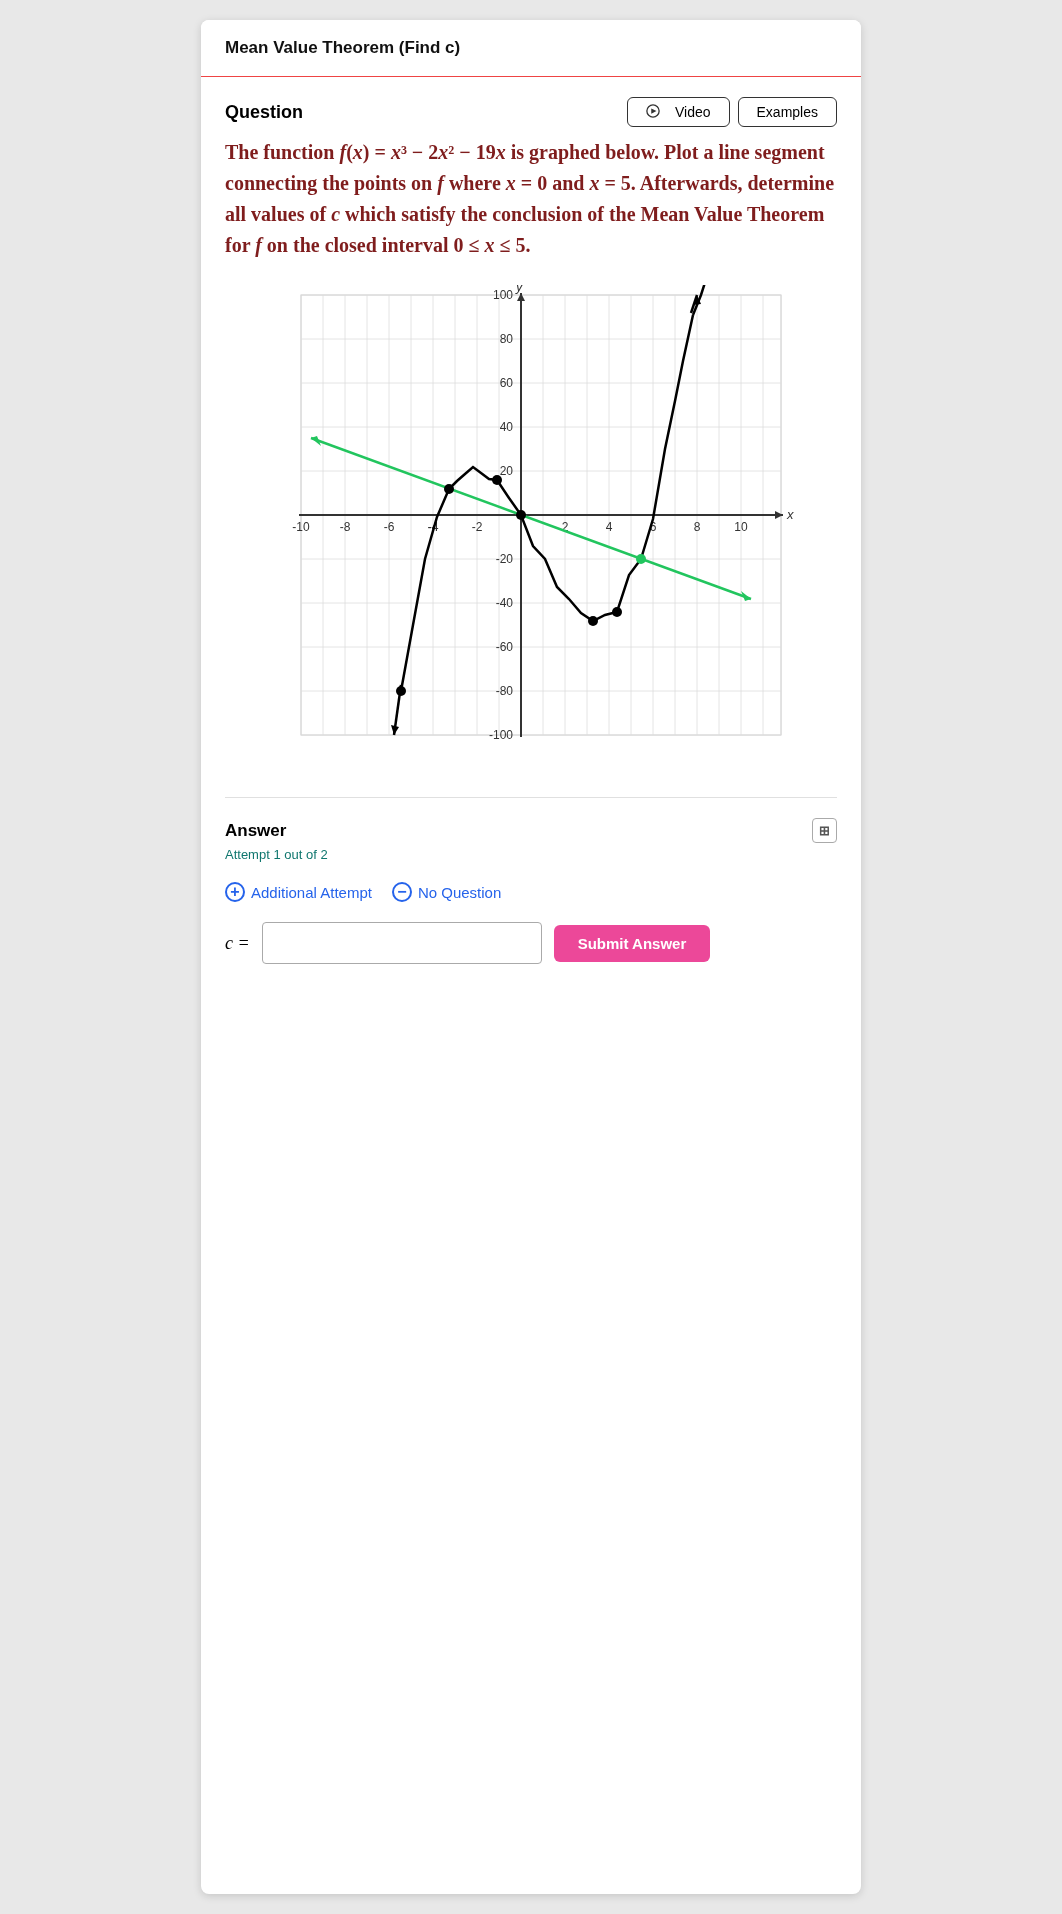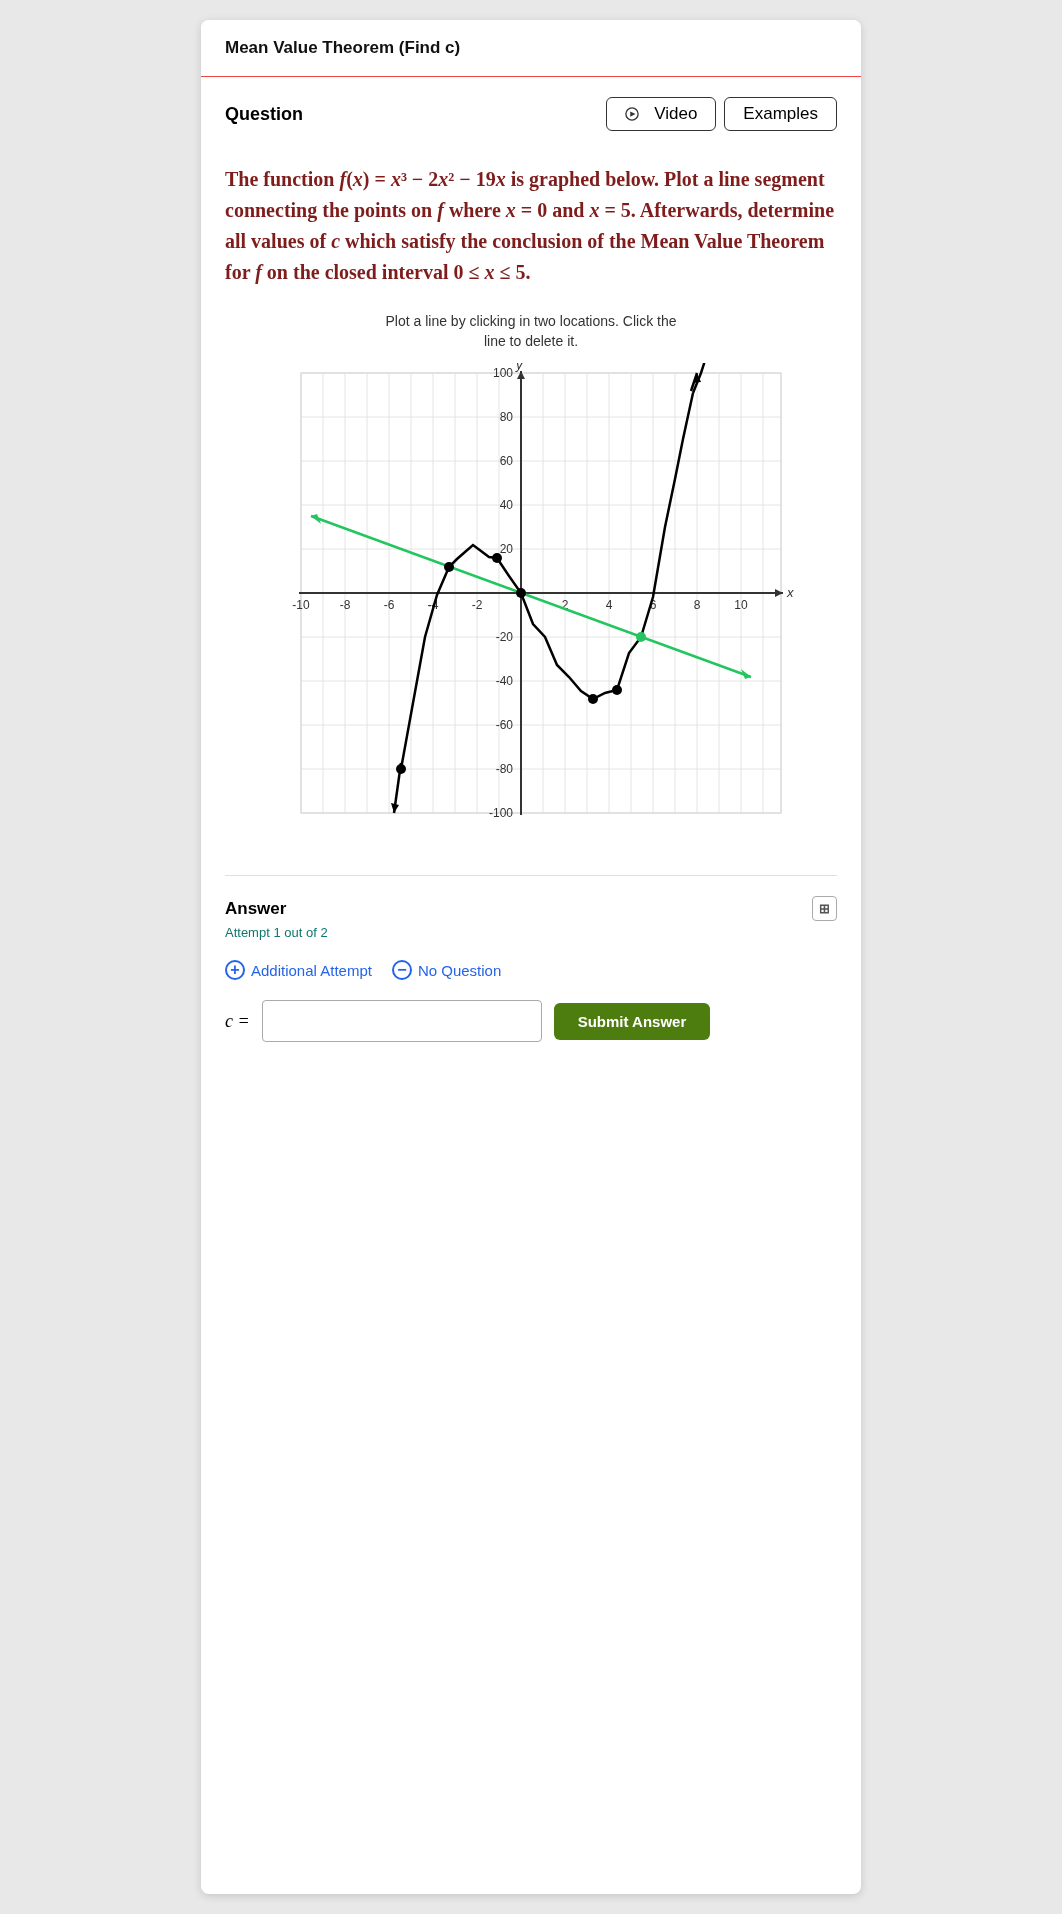--- a/index.html
+++ b/index.html
@@ -29,41 +29,41 @@
       font-size: 17px;
       color: #111;
     }
     .card-body {
       padding: 20px 24px;
     }
     .question-row {
       display: flex;
       align-items: center;
       justify-content: space-between;
-      margin-bottom: 33px;
+      margin-bottom: 10px;
     }
     .question-label {
       font-family: Arial, sans-serif;
       font-weight: bold;
       font-size: 18px;
     }
     .btn-row {
       display: flex;
       gap: 8px;
     }
     .btn-outline {
       border: 1.5px solid #333;
       background: #fff;
       border-radius: 6px;
       padding: 6px 18px;
-      font-size: 17px;
+      font-size: 14px;
       font-family: Arial, sans-serif;
       cursor: pointer;
       display: flex;
-      align-items: center;
+      align-items: flex-start;
       gap: 15px;
     }
     .btn-outline .play-icon {
       width: 14px;
       height: 14px;
       display: inline-block;
     }
     .question-text {
       font-size: 20px;
       line-height: 1.55;
@@ -153,21 +153,21 @@
     }
     .answer-input {
       border: 1.5px solid #aaa;
       border-radius: 4px;
       height: 42px;
       width: 280px;
       font-size: 16px;
       padding: 0 10px;
     }
     .submit-btn {
-      background: #4d7c0f;
+      background: #ec4899;
       color: #fff;
       border: none;
       border-radius: 6px;
       padding: 10px 24px;
       font-size: 15px;
       font-family: Arial, sans-serif;
       cursor: pointer;
       font-weight: 600;
     }
     .divider {
@@ -204,24 +204,20 @@
     </div>
 
     <div class="question-text">
       The function <em>f</em>(<em>x</em>) = <em>x</em>³ − 2<em>x</em>² − 19<em>x</em> is
       graphed below. Plot a line segment connecting the points on <em>f</em> where <em>x</em> = 0
       and <em>x</em> = 5. Afterwards, determine all values of <em>c</em> which satisfy the
       conclusion of the Mean Value Theorem for <em>f</em> on the
       closed interval 0 ≤ <em>x</em> ≤ 5.
     </div>
 
-    <div class="graph-instruction">
-      <span>Plot a line by clicking in two locations. Click the</span><br>
-      <span>line to delete it.</span>
-    </div>
 
     <div class="graph-container">
       <svg width="540" height="480" viewBox="0 0 540 480">
 
         <rect x="40" y="10" width="480" height="440" fill="white" stroke="#ccc" stroke-width="1"></rect>
 
         <g stroke="#ddd" stroke-width="0.8">
 
           <line x1="40" y1="10" x2="40" y2="450"></line>
           <line x1="62" y1="10" x2="62" y2="450"></line>

